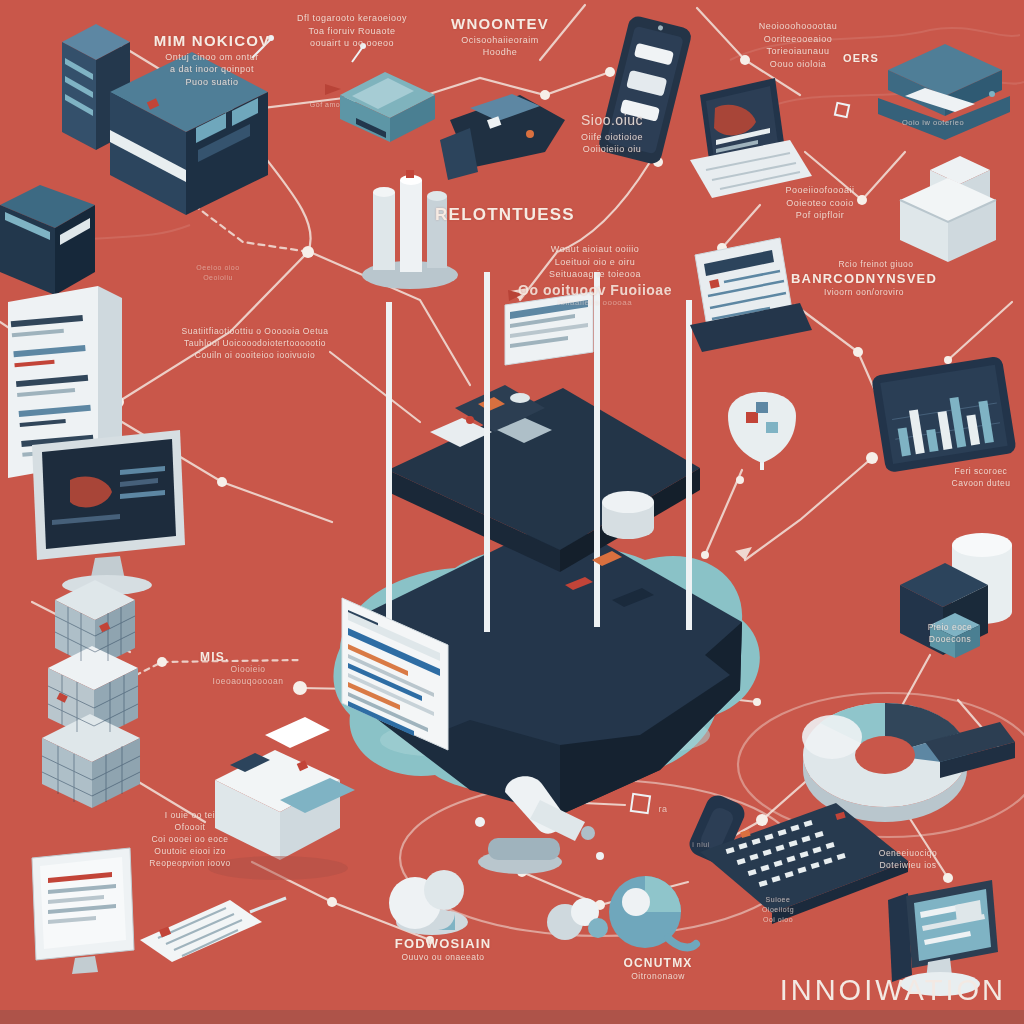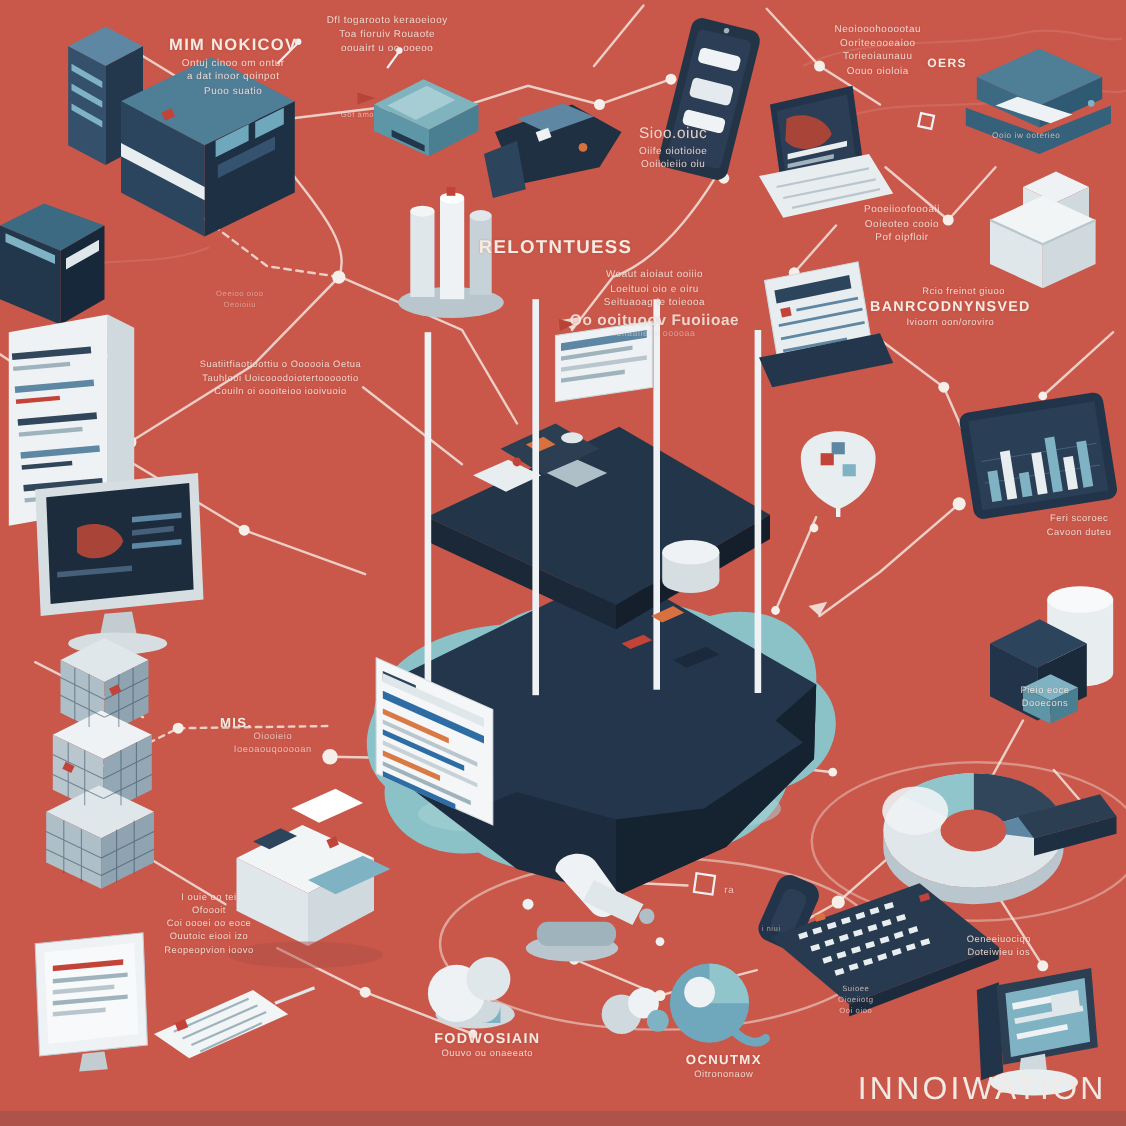--- a/index.html
+++ b/index.html
@@ -506,21 +506,26 @@
         <div class="lt" style="font-size: 15px;">MIM NOKICOV</div>
         <div class="ll" style="font-size: 9px;">Ontuj cinoo om ontur</div>
         <div class="ll" style="font-size: 9px;">a dat inoor qoinpot</div>
         <div class="ll" style="font-size: 9px;">Puoo suatio</div>
       </div>
       <div class="label" style="left: 352px; top: 12px;">
         <div class="ll" style="font-size: 9px;">Dfl togarooto keraoeiooy</div>
         <div class="ll" style="font-size: 9px;">Toa fioruiv Rouaote</div>
         <div class="ll" style="font-size: 9px;">oouairt u oo ooeoo</div>
       </div>
-      <div class="label" style="left: 505px; top: 214px;">
+      <div class="label" style="left: 500px; top: 15px;">
+        <div class="lt" style="font-size: 15px;">WNOONTEV</div>
+        <div class="ll" style="font-size: 9px;">Ocisoohaiieoraim</div>
+        <div class="ll" style="font-size: 9px;">Hoodhe</div>
+      </div>
+      <div class="label" style="left: 505px; top: 204px;">
         <div class="lt" style="font-size: 17px;">RELOTNTUESS</div>
       </div>
       <div class="label" style="left: 595px; top: 243px;">
         <div class="ll" style="font-size: 9px;">Woaut aioiaut ooiiio</div>
         <div class="ll" style="font-size: 9px;">Loeituoi oio e oiru</div>
         <div class="ll" style="font-size: 9px;">Seituaoag ie toieooa</div>
         <div class="ll" style="font-size: 14px; font-weight: bold;">Oo ooituoov Fuoiioae</div>
       </div>
       <div class="label" style="left: 595px; top: 297px; opacity: 0.55;">
         <div class="ll" style="font-size: 8px; text-align: right;">Ioiiaaiiet o ooooaa</div>

